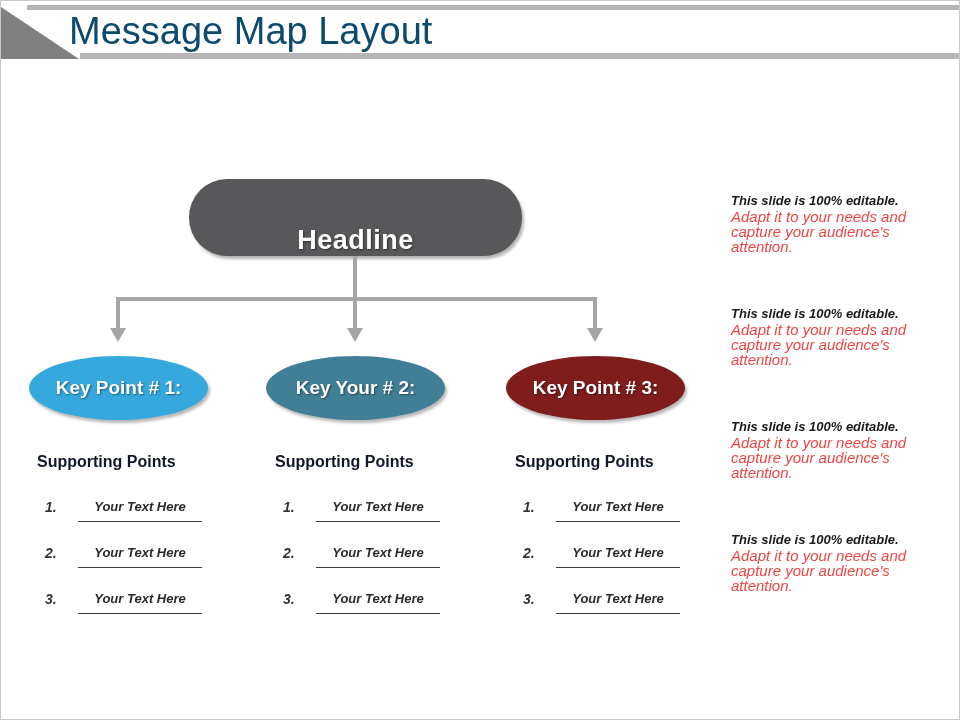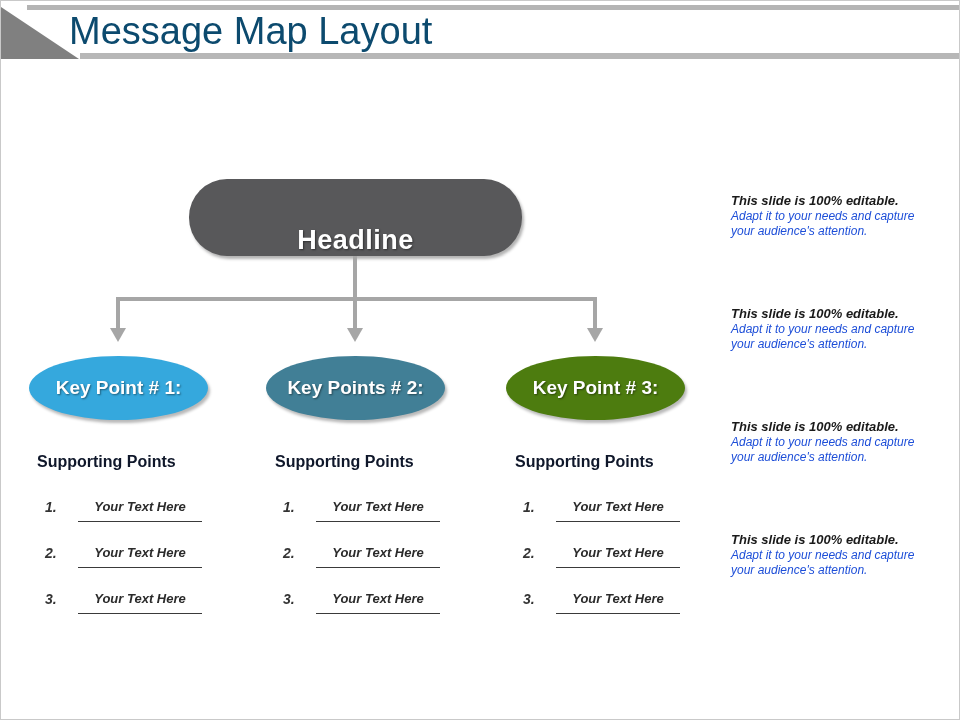--- a/index.html
+++ b/index.html
@@ -138,21 +138,21 @@
   }
   .keypoint .kp-label {
     color: #ffffff;
     font-size: 19px;
     font-weight: bold;
     text-shadow: 1px 1px 2px rgba(0,0,0,0.45);
     white-space: nowrap;
   }
   .keypoint.kp1 { left: 28px;  background: #35a8dd; }
   .keypoint.kp2 { left: 265px; background: #417f96; }
-  .keypoint.kp3 { left: 505px; background: #4d7c0f; }
+  .keypoint.kp3 { left: 505px; background: #7f1d1d; }
 
   
   .sp-column {
     position: absolute;
     top: 452px;
     width: 230px;
   }
   .sp-column.c1 { left: 30px; }
   .sp-column.c2 { left: 268px; }
   .sp-column.c3 { left: 508px; }
@@ -206,23 +206,23 @@
   .note.n4 { top: 531px; }
   .note-title {
     font-size: 13px;
     font-weight: bold;
     font-style: italic;
     color: #1a1a1a;
     margin-bottom: 1px;
     white-space: nowrap;
   }
   .note-body {
-    font-size: 12px;
+    font-size: 15px;
     font-style: italic;
-    color: #1d4ed8;
+    color: #ef4444;
     line-height: 15px;
   }
 </style>
 </head>
 <body>
 
 <div id="slide">
 
   <div class="title-bar-top"></div>
   <div class="title-triangle"></div>
@@ -239,21 +239,21 @@
   <div class="conn-drop d2"></div>
   <div class="conn-drop d3"></div>
   <div class="conn-arrow a1"></div>
   <div class="conn-arrow a2"></div>
   <div class="conn-arrow a3"></div>
 
   <div class="keypoint kp1">
     <span class="kp-label">Key Point # 1:</span>
   </div>
   <div class="keypoint kp2">
-    <span class="kp-label">Key Points # 2:</span>
+    <span class="kp-label">Key Your # 2:</span>
   </div>
   <div class="keypoint kp3">
     <span class="kp-label">Key Point # 3:</span>
   </div>
 
   <div class="sp-column c1">
     <div class="sp-heading">Supporting Points</div>
     <div class="sp-row">
       <span class="sp-num">1.</span>
       <div class="sp-field">

